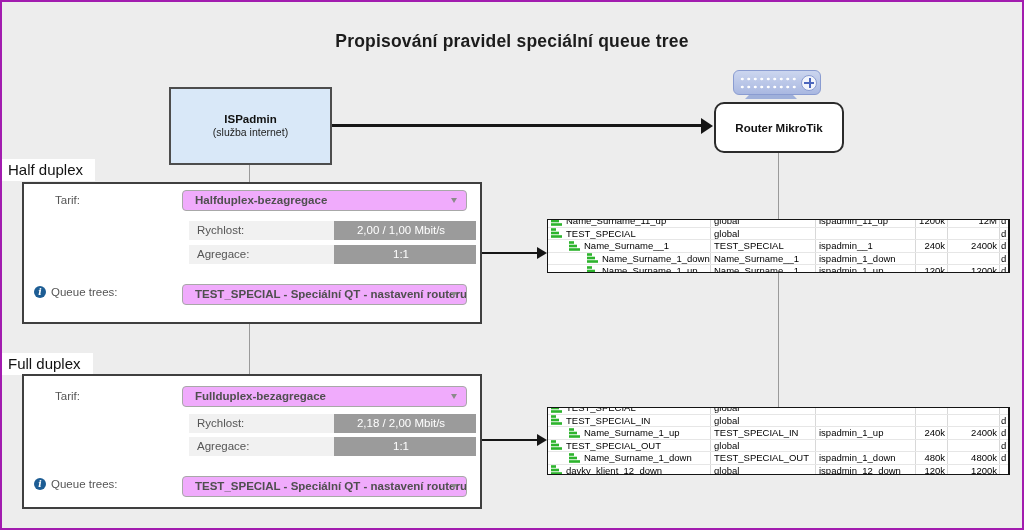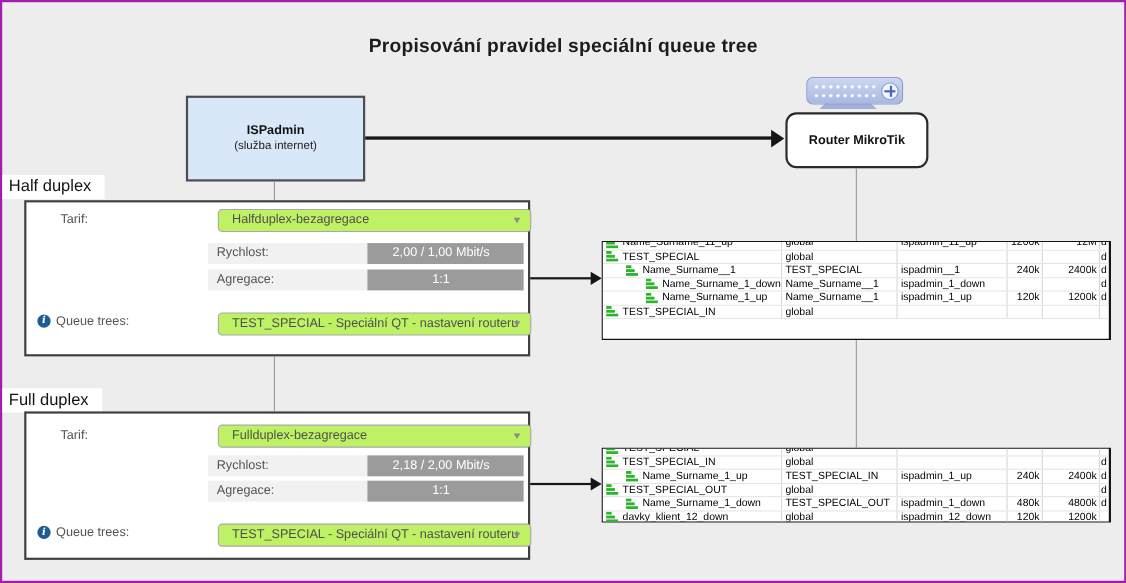--- a/index.html
+++ b/index.html
@@ -42,22 +42,22 @@
   
   .hline{position:absolute;background:#161616;}
   .vline{position:absolute;width:1px;background:#9a9a9a;}
   .ah-right{position:absolute;width:0;height:0;}
 
   
   .duplex-chip{position:absolute;background:#fff;font-size:15px;color:#121212;
     padding:2px 12px 3px 6px;text-align:center;}
   .panel{position:absolute;left:20px;width:460px;background:#fff;border:2px solid #3f3f3f;}
   .flabel{position:absolute;left:10px;font-size:11.5px;color:#555;margin-left:21px;}
-  .dd{position:absolute;left:174px;width:285px;height:21px;background:#bef264;border:1.5px solid #a8a8a8;
-    border-radius:4px;font-weight:normal;font-size:11.5px;color:#4f4f4f;line-height:18px;
+  .dd{position:absolute;left:158px;width:285px;height:21px;background:#f0abfc;border:1.5px solid #a8a8a8;
+    border-radius:4px;font-weight:bold;font-size:11.5px;color:#4f4f4f;line-height:18px;
     padding-left:12px;white-space:nowrap;overflow:hidden;}
   .dd .caret{position:absolute;right:9px;top:7px;width:0;height:0;
     border-left:3.5px solid transparent;border-right:3.5px solid transparent;border-top:5px solid #8a8a8a;}
   .srow{position:absolute;left:165px;width:287px;height:19px;display:flex;font-size:11.5px;}
   .srow .lbl{width:145px;background:#f1f1f1;color:#555;padding-left:8px;line-height:19px;}
   .srow .val{flex:1;background:#9b9b9b;color:#fff;text-align:center;padding-right:8px;line-height:19px;}
   .qt-label{position:absolute;left:10px;display:flex;align-items:center;gap:5px;font-size:11.5px;color:#555;}
   .info-i{width:12px;height:12px;border-radius:50%;background:#1d5d94;color:#fff;
     font-family:"DejaVu Serif",serif;font-style:italic;font-weight:bold;font-size:9px;
     display:flex;align-items:center;justify-content:center;flex:none;}
@@ -158,21 +158,21 @@
     </div>
     <div class="dd" style="top:100px;">
       <span>TEST_SPECIAL - Speciální QT - nastavení routeru</span>
       <span class="caret"></span>
     </div>
   </div>
 
   <div class="hline" style="left:480px;top:437px;width:57px;height:2px;"></div>
   <div class="ah-right" style="left:535px;top:431.5px;border-top:6.5px solid transparent;border-bottom:6.5px solid transparent;border-left:10px solid #151515;"></div>
 
-  <div id="table-half" class="qtable" style="top:217px;height:90px;">
+  <div id="table-half" class="qtable" style="top:217px;height:54px;">
       <div class="trow" style="margin-top: -5px;">
         <div class="c name" style="padding-left: 3px;">
           <span class="qicon">
             <svg width="12" height="10" viewBox="0 0 12 10">
               <rect x="0" y="7.2" width="11" height="2.6" fill="#2db42d"></rect>
               <rect x="0" y="3.7" width="8" height="2.6" fill="#2db42d"></rect>
               <rect x="0" y="0.2" width="5" height="2.6" fill="#2db42d"></rect>
             </svg>
           </span>
           <span>Name_Surname_11_up</span>

